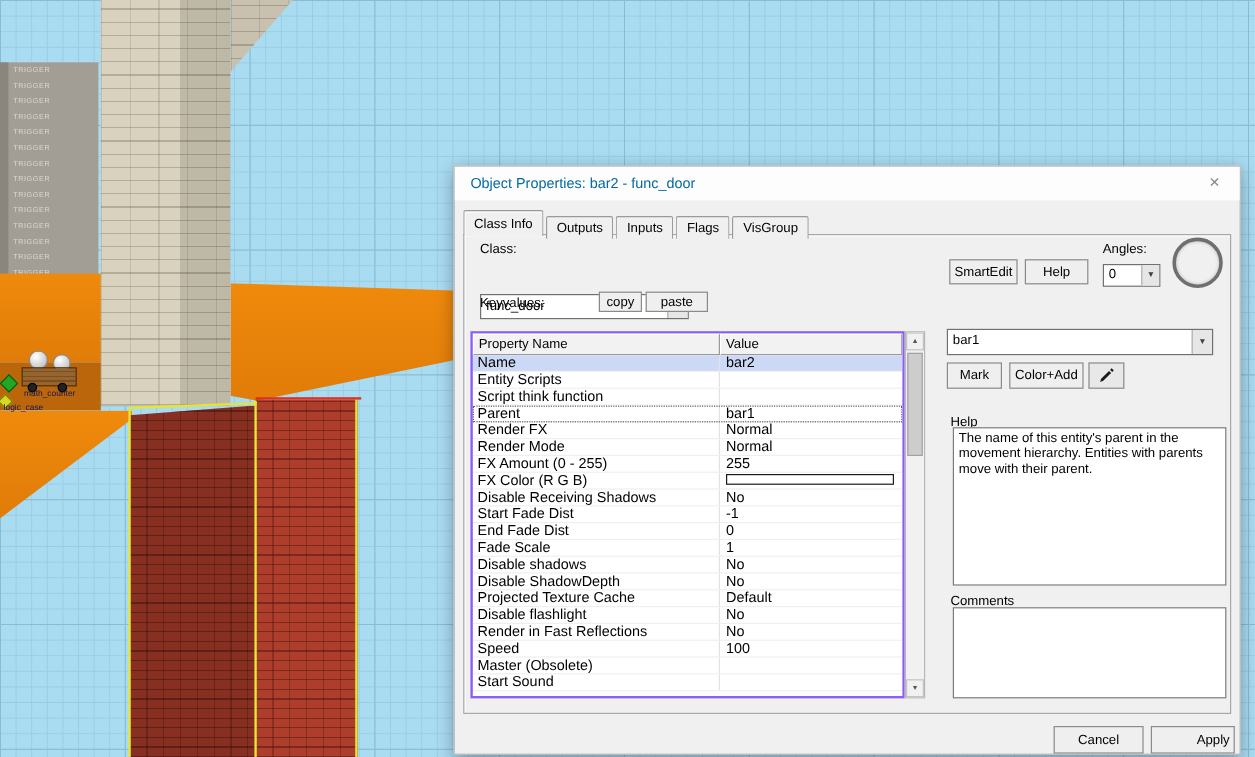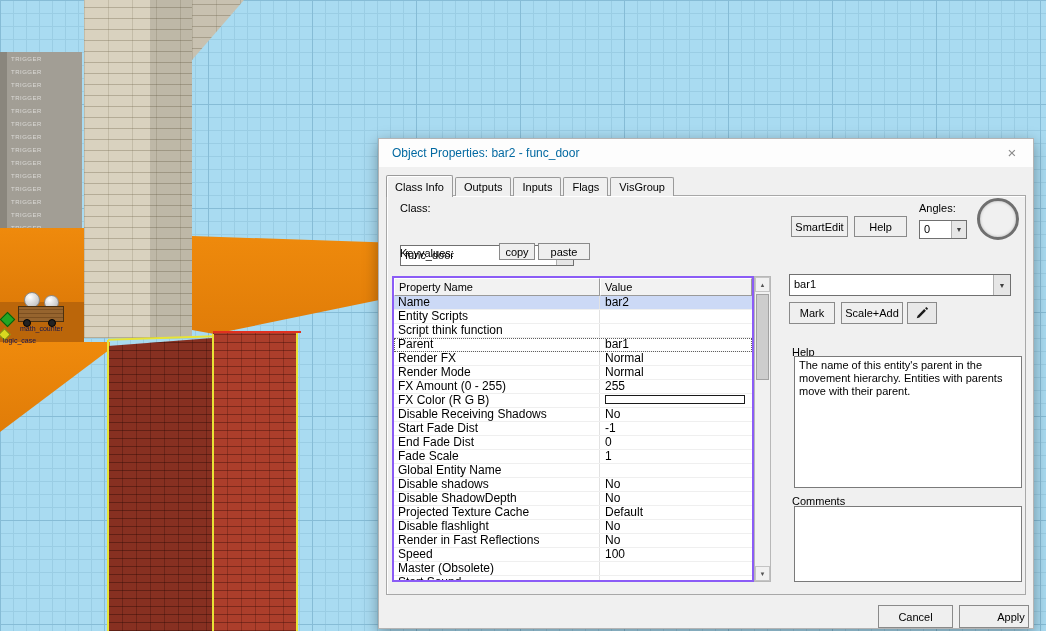--- a/index.html
+++ b/index.html
@@ -88,21 +88,21 @@
   
   .dialog { left:378px; top:138px; width:656px; height:491px;
     background:#f0f0f0; border:1px solid #b4b4b4;
     box-shadow:0 4px 14px rgba(0,0,0,.35); z-index:10; font-size:11px; color:#000; }
 
   .titlebar { position:absolute; left:0; top:0; right:0; height:28px; background:#fdfdfd; }
   .title-text { position:absolute; left:13px; top:0; line-height:28px; font-size:12px; color:#0369a1; }
   .close-btn { position:absolute; right:6px; top:2px; width:30px; height:24px;
     text-align:center; line-height:24px; font-size:15px; color:#8a8a8a; cursor:default; }
 
-  .tabs { position:absolute; left:7px; top:36px; display:flex; align-items:flex-start; z-index:3; }
+  .tabs { position:absolute; left:7px; top:36px; display:flex; align-items:flex-end; z-index:3; }
   .tab { padding:3px 8px 4px 8px; margin-right:2px; background:#f0f0f0;
     border:1px solid #9a9a9a; border-bottom:none; border-radius:2px 2px 0 0;
     font-size:11px; position:relative; top:2px; height:19px; }
   .tab.active { top:0; height:22px; z-index:4; box-shadow:inset 1px 1px 0 #fff; padding-top:5px; }
 
   .panel { position:absolute; left:7px; top:56px; width:640px; height:400px;
     border:1px solid #a8a8a8; background:#f0f0f0; box-shadow:inset 1px 1px 0 #fff; }
 
   .lbl { position:absolute; font-size:11px; }
   .lbl-class { left:13px; top:6px; }
@@ -321,24 +321,20 @@
             </div>
             <div class="prop-row">
               <div class="prop-name">End Fade Dist</div>
               <div class="prop-value">0</div>
             </div>
             <div class="prop-row">
               <div class="prop-name">Fade Scale</div>
               <div class="prop-value">1</div>
             </div>
             <div class="prop-row">
-              <div class="prop-name">Global Entity Name</div>
-              <div class="prop-value"></div>
-            </div>
-            <div class="prop-row">
               <div class="prop-name">Disable shadows</div>
               <div class="prop-value">No</div>
             </div>
             <div class="prop-row">
               <div class="prop-name">Disable ShadowDepth</div>
               <div class="prop-value">No</div>
             </div>
             <div class="prop-row">
               <div class="prop-name">Projected Texture Cache</div>
               <div class="prop-value">Default</div>
@@ -370,21 +366,21 @@
         <div class="sb-btn sb-up">▲</div>
         <div class="sb-thumb"></div>
         <div class="sb-btn sb-down">▼</div>
       </div>
 
       <div class="combo combo-parent">
         <span>bar1</span>
         <span class="combo-arrow">▼</span>
       </div>
       <div class="btn btn-mark">Mark</div>
-      <div class="btn btn-markadd">Scale+Add</div>
+      <div class="btn btn-markadd">Color+Add</div>
       <div class="btn btn-eyedrop">
         <svg width="14" height="14" viewBox="0 0 16 16">
           <path d="M2 14 L3 11 L10.5 3.5 L12.5 5.5 L5 13 Z" fill="#1a1a1a"></path>
           <path d="M11.5 2.5 L13.5 4.5 L15 3 L13 1 Z" fill="#1a1a1a"></path>
         </svg>
       </div>
 
       <div class="lbl lbl-help">Help</div>
       <div class="help-box">The name of this entity's parent in the movement hierarchy. Entities with parents move with their parent.</div>
 

